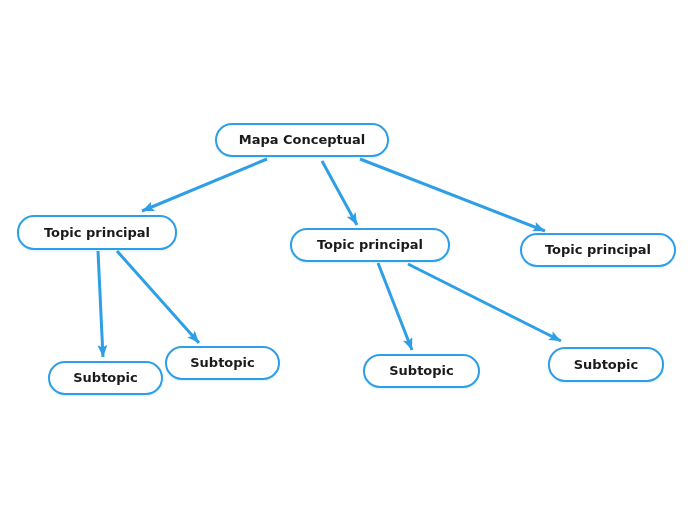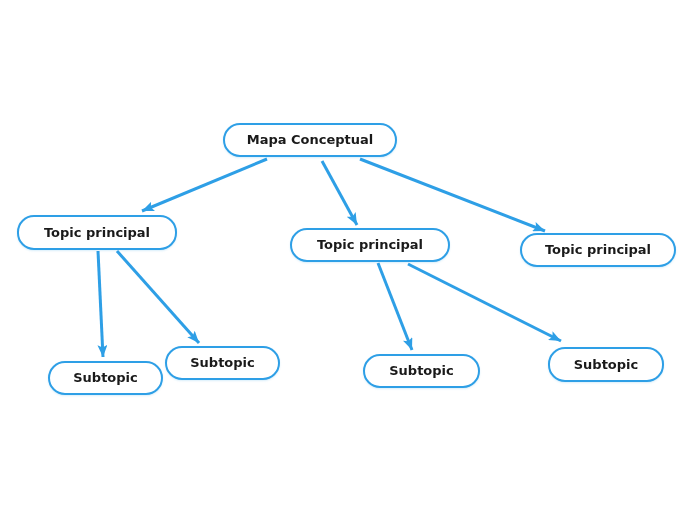--- a/index.html
+++ b/index.html
@@ -73,21 +73,21 @@
     </defs>
     <line class="edge" x1="267" y1="159" x2="142" y2="211" marker-end="url(#arrow)"></line>
     <line class="edge" x1="322" y1="161" x2="357" y2="225" marker-end="url(#arrow)"></line>
     <line class="edge" x1="360" y1="159" x2="545" y2="231" marker-end="url(#arrow)"></line>
     <line class="edge" x1="98" y1="251" x2="103" y2="357" marker-end="url(#arrow)"></line>
     <line class="edge" x1="117" y1="251" x2="199" y2="343" marker-end="url(#arrow)"></line>
     <line class="edge" x1="378" y1="263" x2="412" y2="350" marker-end="url(#arrow)"></line>
     <line class="edge" x1="408" y1="264" x2="561" y2="341" marker-end="url(#arrow)"></line>
   </svg>
 
-  <div class="node" style="left:223px; top:123px; width:174px; height:34px;">
+  <div class="node" style="left:215px; top:123px; width:174px; height:34px;">
     <span class="node-label">Mapa Conceptual</span>
   </div>
 
   <div class="node" style="left:17px; top:215px; width:160px; height:35px;">
     <span class="node-label">Topic principal</span>
   </div>
 
   <div class="node" style="left:290px; top:228px; width:160px; height:34px;">
     <span class="node-label">Topic principal</span>
   </div>

